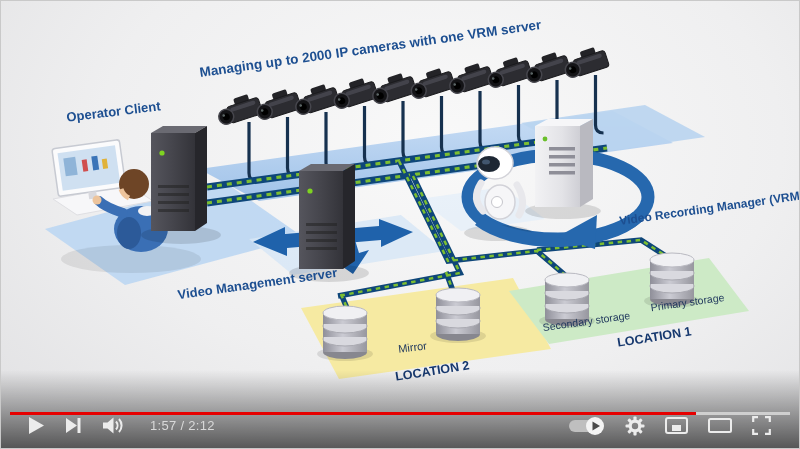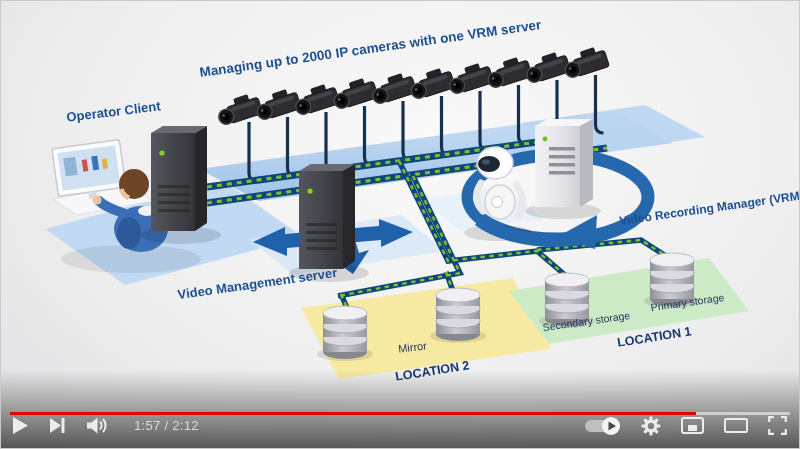--- a/index.html
+++ b/index.html
@@ -8,21 +8,21 @@
     box-sizing:border-box;border:1px solid #c9c9c9;
     background:radial-gradient(ellipse at 55% 32%, #f9f9f9 0%, #efeff0 55%, #e0e0e2 100%);
     font-family:"Liberation Sans", sans-serif;
   }
   .diagram{position:absolute;left:0;top:0;}
   
   .shade{position:absolute;left:0;right:0;bottom:0;height:78px;pointer-events:none;
     background:linear-gradient(to bottom, rgba(0,0,0,0) 0%, rgba(0,0,0,.22) 35%, rgba(0,0,0,.62) 100%);}
   .progress{position:absolute;left:9px;right:9px;bottom:33px;height:3px;background:#cfcfcf;}
   .progress .played{position:absolute;left:0;top:0;bottom:0;background:#e60000;}
-  .controls{position:absolute;left:0;right:0;bottom:0;height:45px;display:flex;align-items:center;padding:0 12px;}
+  .controls{position:absolute;left:0;right:0;bottom:0;height:45px;display:flex;align-items:center;padding:0 28px;}
   .controls .grow{flex:1;}
   .cbtn{display:flex;align-items:center;justify-content:center;height:26px;border:0;background:none;padding:0;cursor:pointer;}
   .left .cbtn{margin-right:22px;}
   .right .cbtn{margin-left:20px;}
   .right{display:flex;align-items:center;}
   .left{display:flex;align-items:center;}
   .time{color:#d9d9d9;font-size:13px;letter-spacing:.3px;white-space:nowrap;margin-left:2px;}
 </style>
 </head>
 <body>

